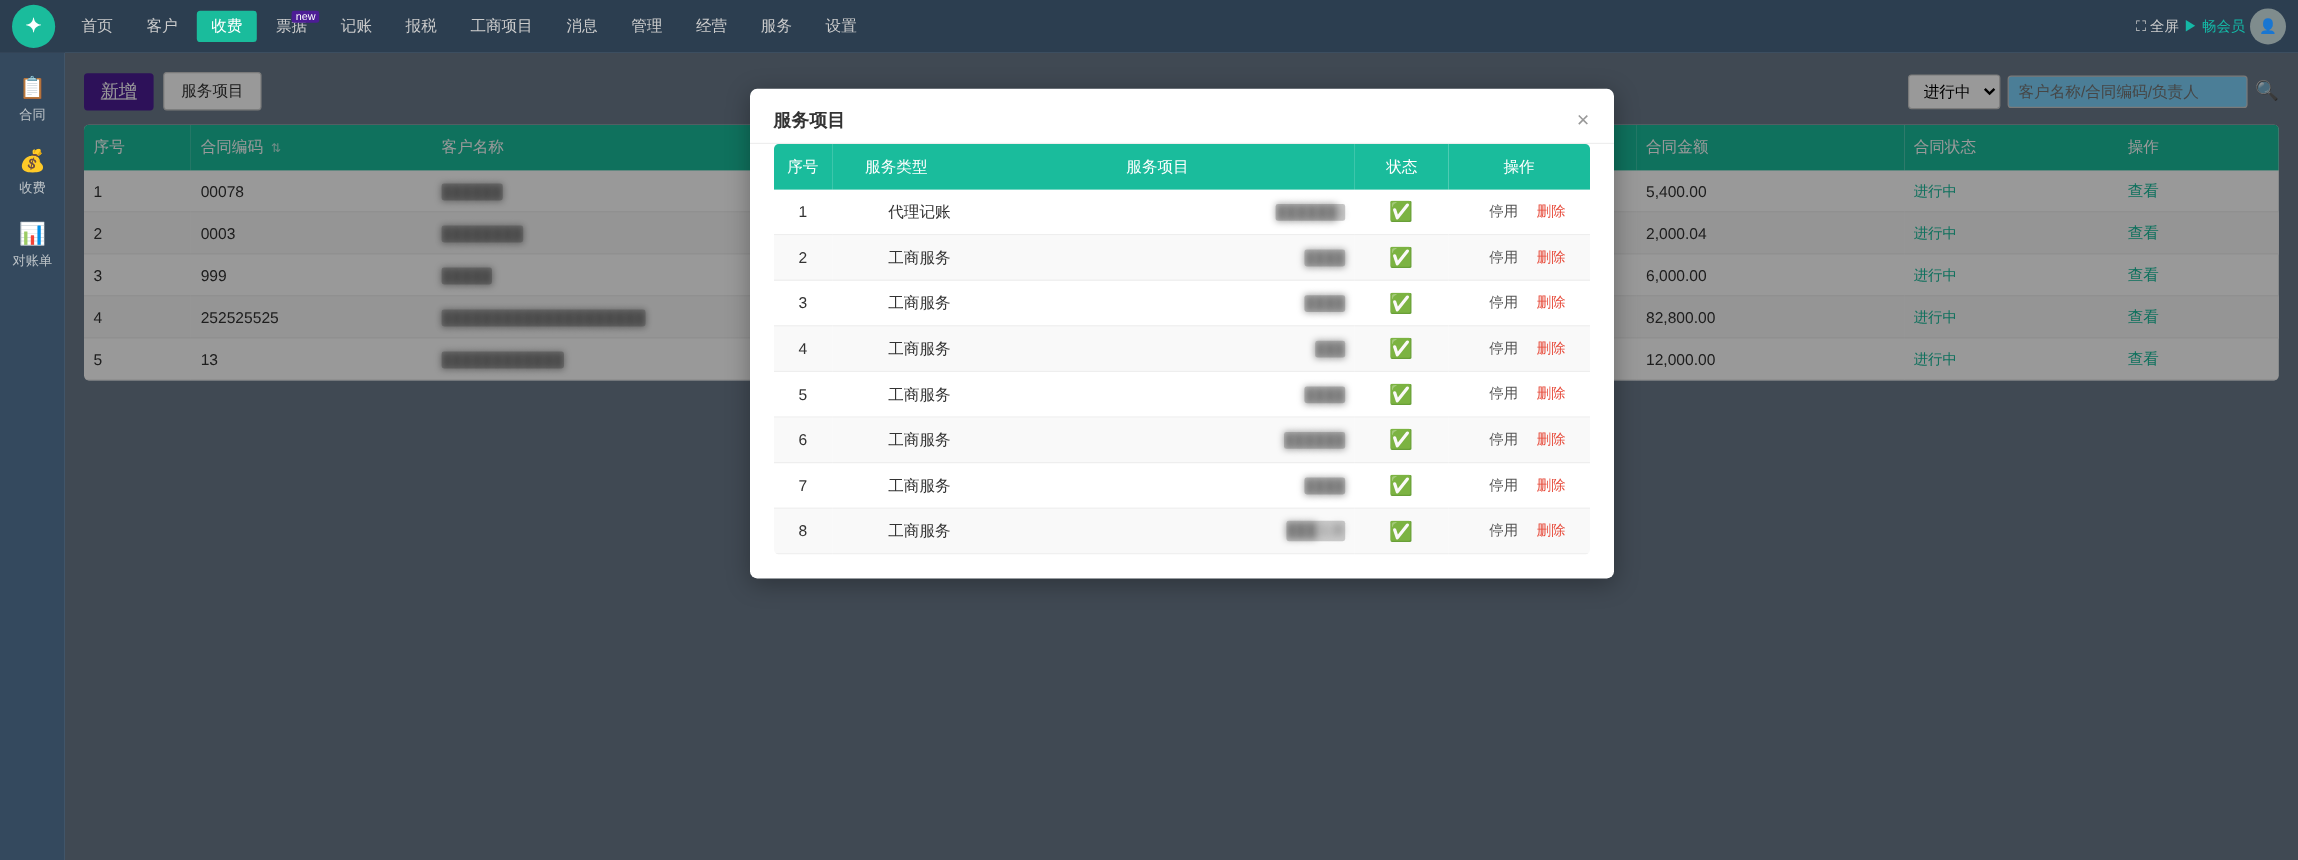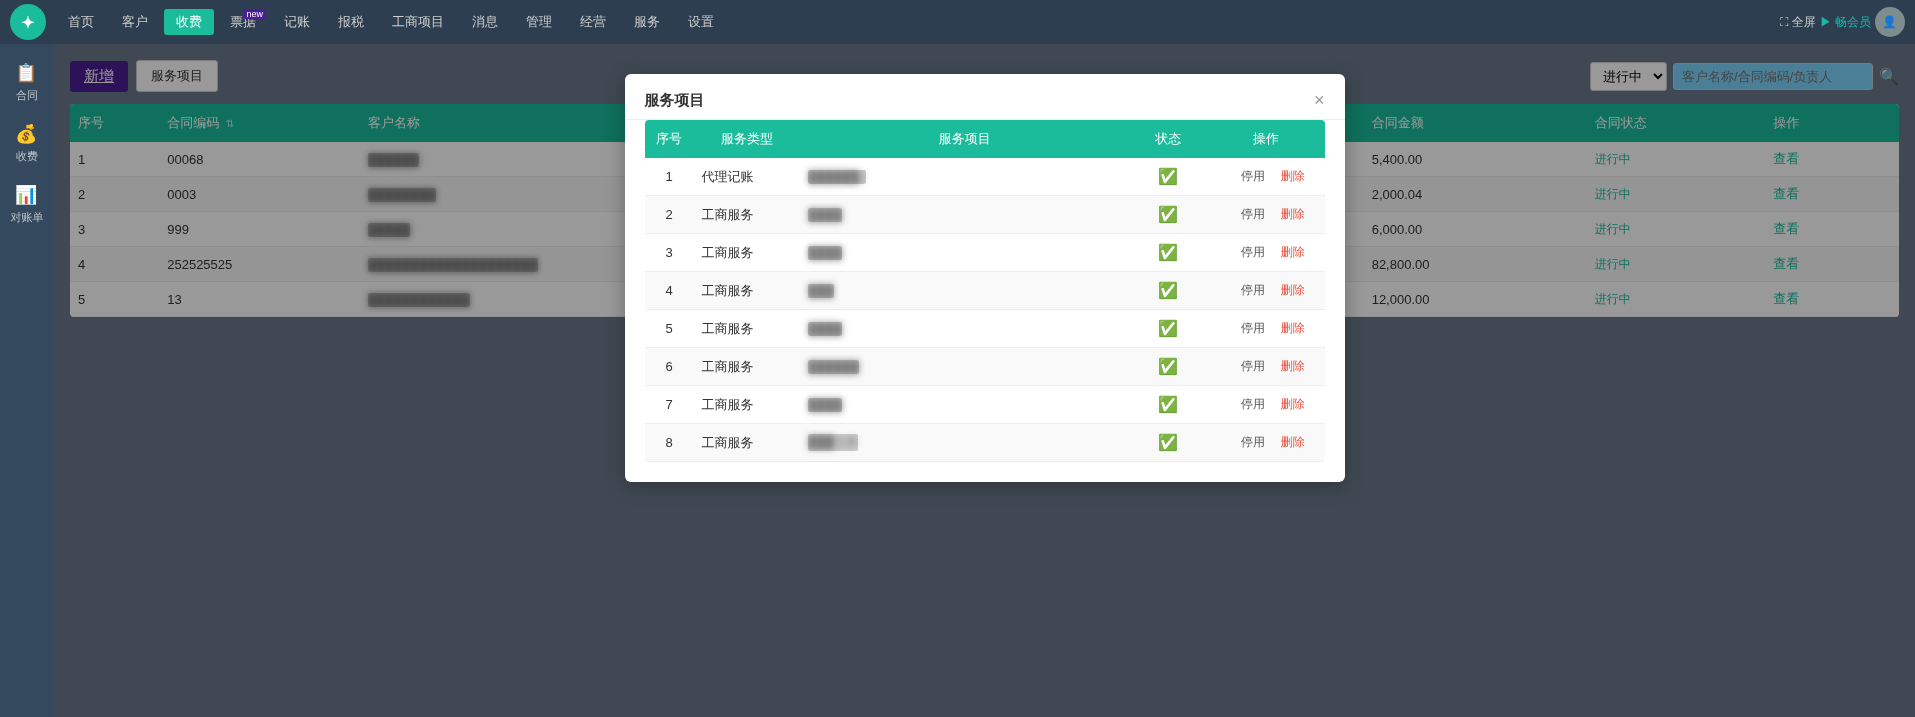--- a/index.html
+++ b/index.html
@@ -158,21 +158,21 @@
     .modal-table thead th {
       padding: 10px 8px; font-size: 13px; font-weight: normal; text-align: center;
     }
     .modal-table tbody tr {
       border-bottom: 1px solid #eee;
     }
     .modal-table tbody tr:nth-child(even) { background: #f9f9f9; }
     .modal-table tbody td {
       padding: 8px 8px; font-size: 13px; color: #333; text-align: center;
     }
-    .modal-table .text-left { text-align: left; }
+    .modal-table .text-left { text-align: right; }
     .check-icon { color: #1abc9c; font-size: 16px; }
     .btn-stop {
       background: none; border: none; color: #555; cursor: pointer; font-size: 12px;
       padding: 2px 6px;
       margin-left: 14px;
     }
     .btn-delete {
       background: none; border: none; color: #e74c3c; cursor: pointer; font-size: 12px;
       padding: 2px 6px;
     }
@@ -252,21 +252,21 @@
             <th style="width: 110px;">服务项目▼ <span class="sort-icon">⇅</span></th>
             <th style="width: 140px;">服务期限起止▼ <span class="sort-icon">⇅</span></th>
             <th style="width: 100px;">合同金额</th>
             <th style="width: 80px;">合同状态</th>
             <th style="width: 60px;">操作</th>
           </tr>
       </thead>
       <tbody id="table-body">
           <tr>
     <td>1</td>
-    <td>00068</td>
+    <td>00078</td>
     <td><span class="blurred-text">██████</span></td>
     <td>小规模记账</td>
     <td>202305-202404</td>
     <td>5,400.00</td>
     <td><span class="status-badge">进行中</span></td>
     <td><span class="action-link">查看</span></td>
   </tr>
           <tr>
     <td>2</td>
     <td>0003</td>

